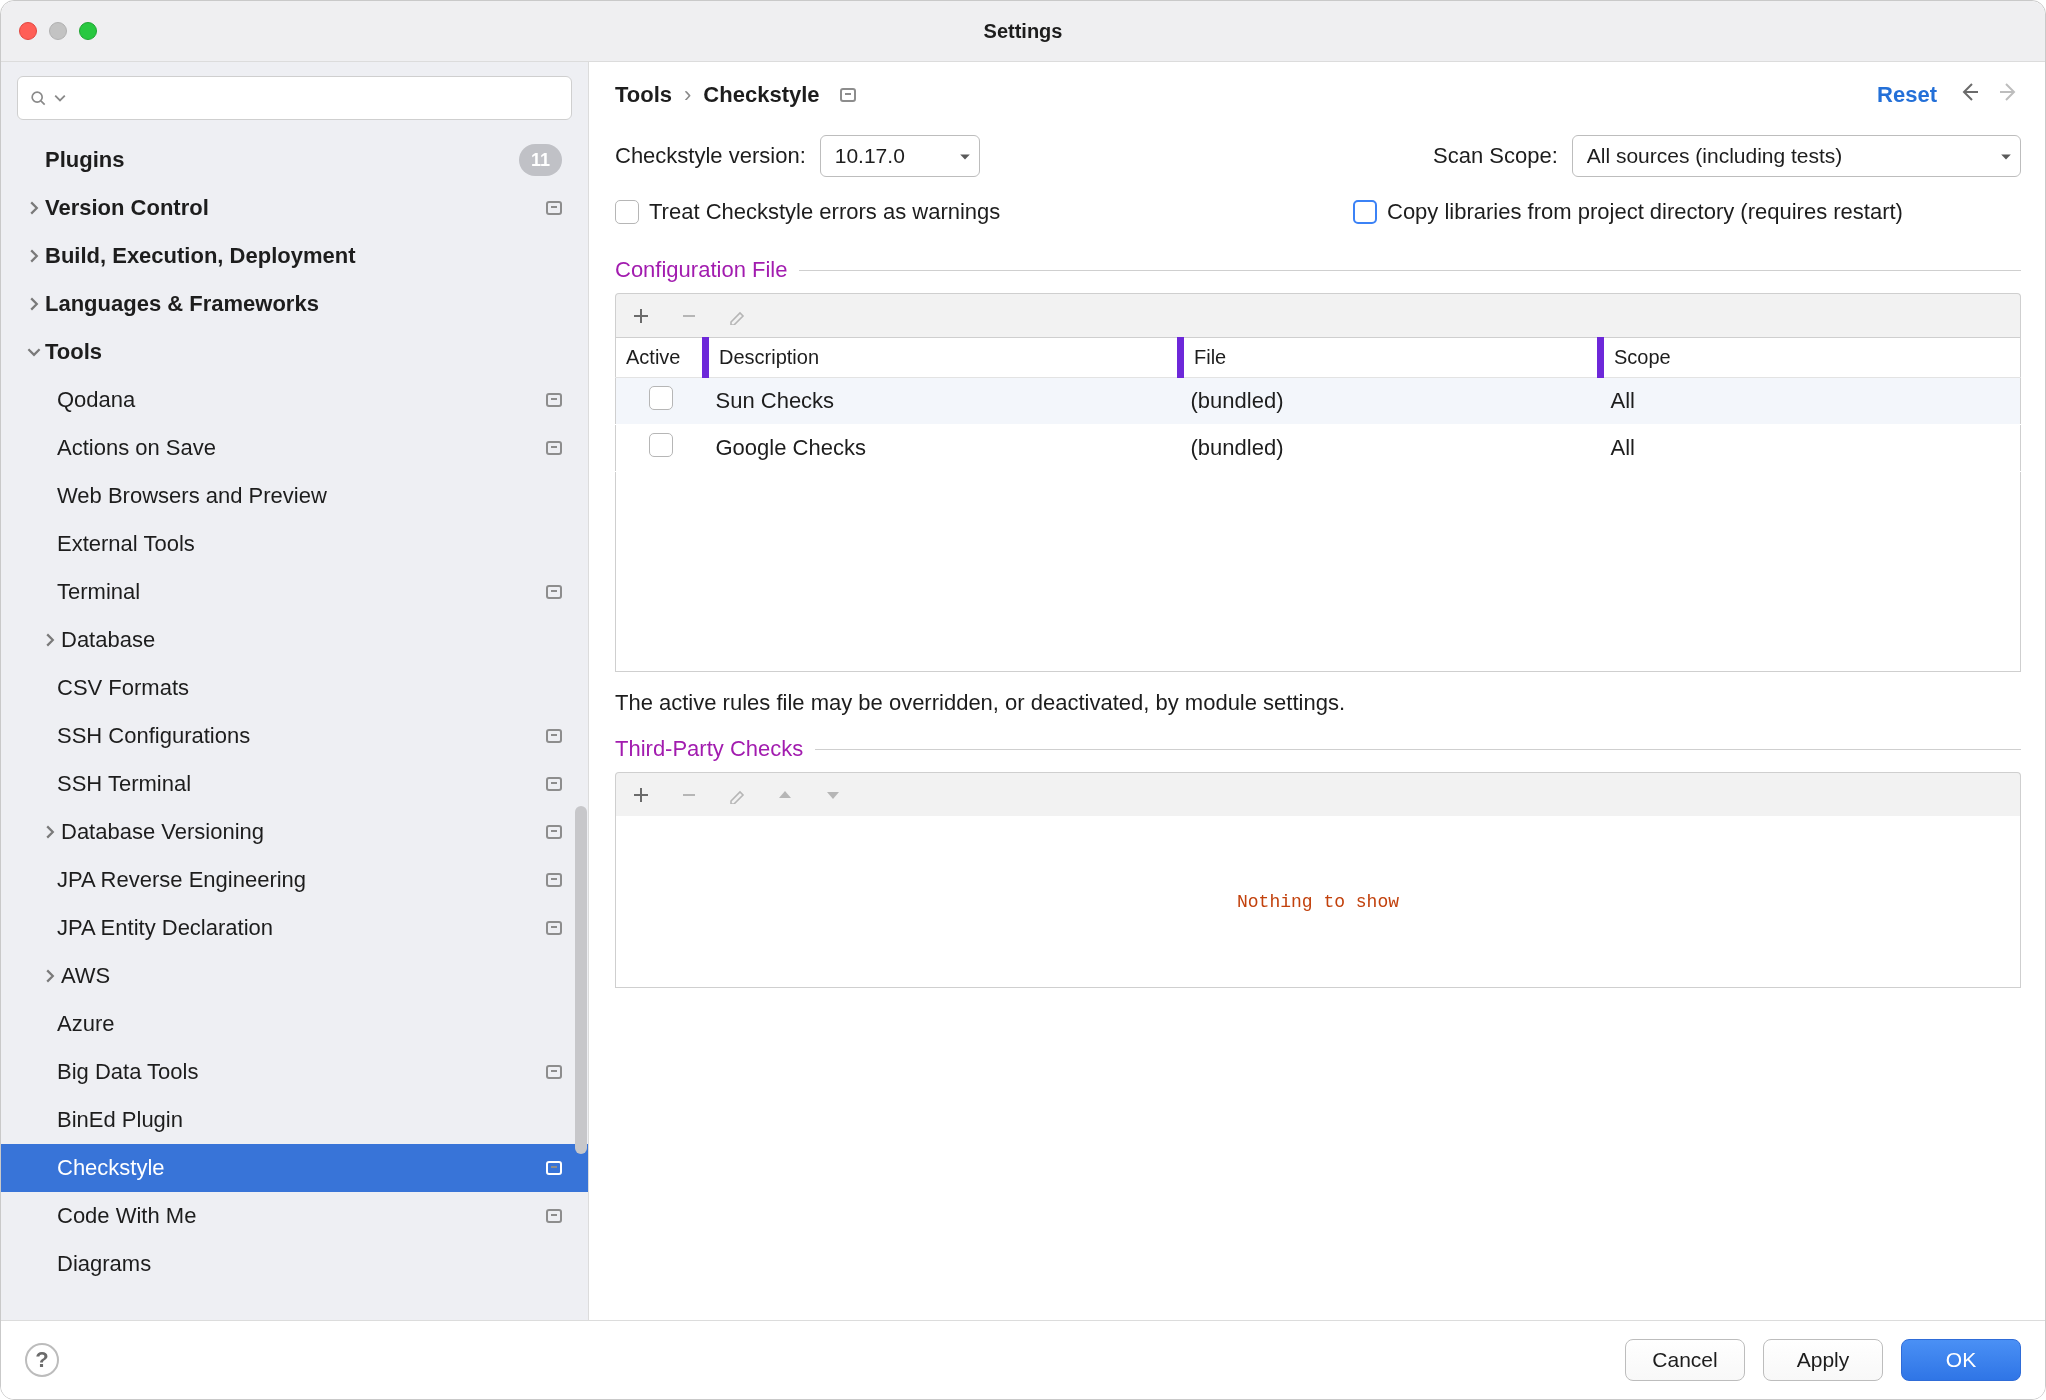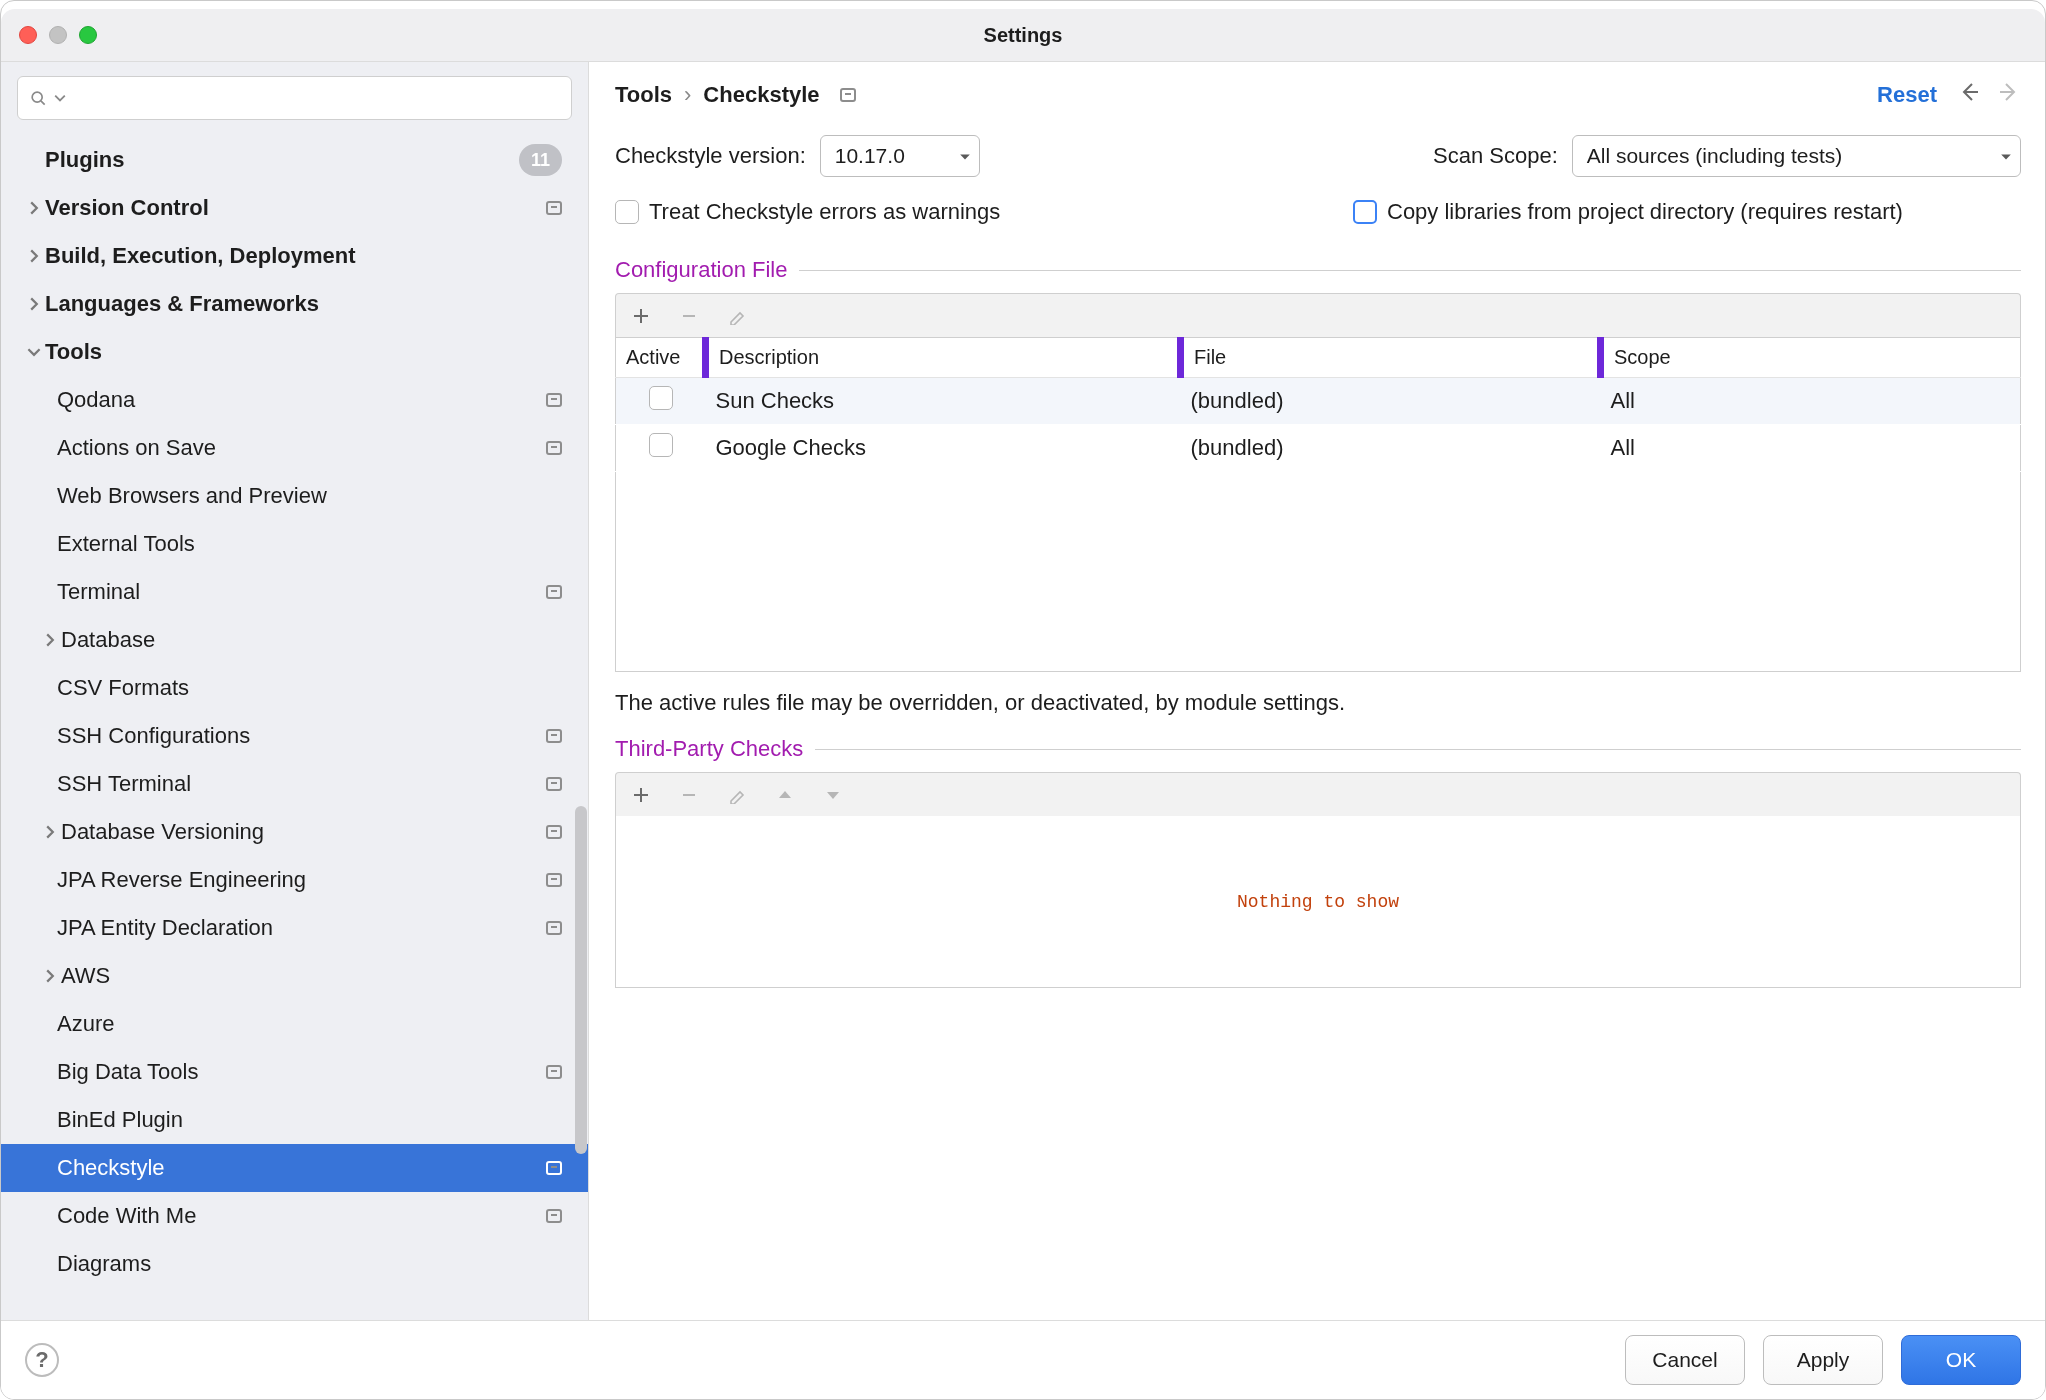--- a/index.html
+++ b/index.html
@@ -18,28 +18,27 @@
     border: 1px solid #c9c9c9;
     border-radius: 14px;
     background: #fff;
     display: flex;
     flex-direction: column;
     overflow: hidden;
   }
 
   
   .titlebar {
-    height: 52px;
+    height: 60px;
     background: #efeff1;
     display: flex;
     align-items: center;
     position: relative;
     border-top-left-radius: 14px;
     border-top-right-radius: 14px;
-    margin-top: 8px;
   }
   .traffic-lights { display: flex; gap: 12px; margin-left: 18px; }
   .tl { width: 18px; height: 18px; border-radius: 50%; }
   .tl.red { background: #ff5f57; border: 1px solid #e24640; }
   .tl.yellow { background: #c3c3c3; border: 1px solid #b1b1b1; }
   .tl.green { background: #28c840; border: 1px solid #1fa532; }
   .title { position: absolute; left: 50%; transform: translateX(-50%); font-weight: 600; font-size: 20px; color: #1d1d1d; }
 
   
   .body { flex: 1 1 auto; display: flex; min-height: 0; border-top: 1px solid #dcdcdc; border-bottom: 1px solid #dcdcdc; }
@@ -247,21 +246,21 @@
   .help-btn {
     width: 34px; height: 34px;
     border: 2px solid #bcbcbc;
     border-radius: 50%;
     color: #6b6b6b;
     display: flex; align-items: center; justify-content: center;
     font-size: 22px; font-weight: 600;
   }
   .footer .spacer { flex: 1; }
   .btn {
-    height: 50px; min-width: 120px;
+    height: 42px; min-width: 120px;
     border: 1px solid #bdbdbd;
     border-radius: 8px;
     background: linear-gradient(#ffffff, #f8f8f8);
     font-size: 21px;
     display: inline-flex; align-items: center; justify-content: center;
     padding: 0 24px;
     cursor: pointer;
   }
   .btn.primary {
     background: linear-gradient(#4a90f5, #2f75e6);

